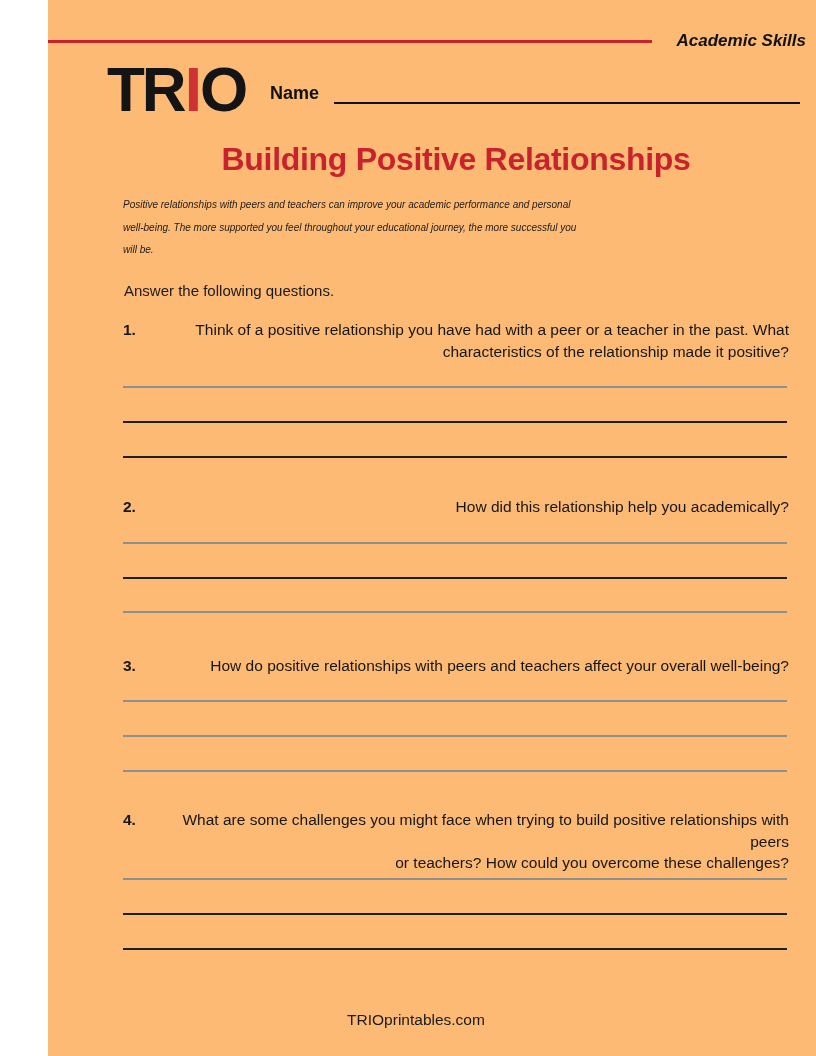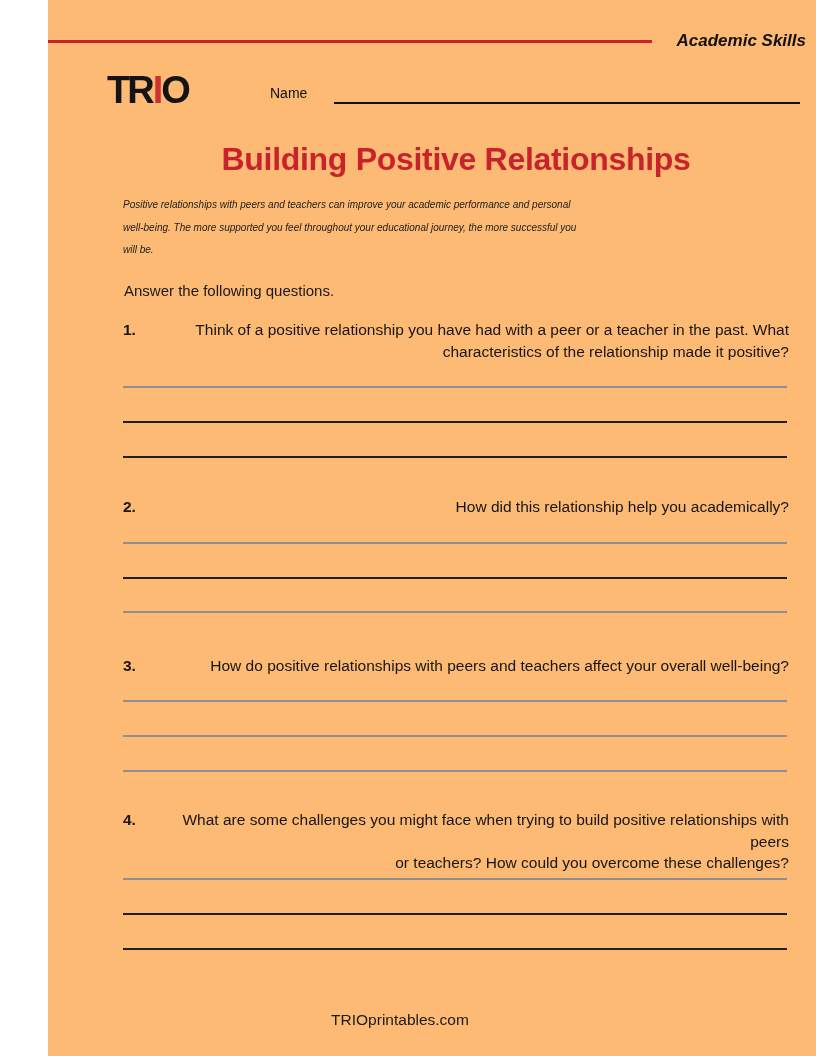--- a/index.html
+++ b/index.html
@@ -22,28 +22,28 @@
   .header-label {
     position: absolute; top: 31px; left: 560px; width: 198px;
     text-align: right;
     font-size: 17px; font-weight: 700; font-style: italic;
     color: #111; letter-spacing: 0px; line-height: 20px;
   }
 
   
   .logo {
     position: absolute; left: 59px; top: 64px;
-    font-size: 38px; font-weight: 700; letter-spacing: -3px;
+    font-size: 62px; font-weight: 700; letter-spacing: -3px;
     line-height: 50px; color: #141414;
     transform: scaleY(1.02); transform-origin: top left;
   }
   .logo .accent { color: var(--logo-red, #CE3333); padding: 0 1px; }
   .name-label {
     position: absolute; left: 222px; top: 82px;
-    font-size: 14px; font-weight: 400; color: #111; line-height: 22px;
+    font-size: 18px; font-weight: 700; color: #111; line-height: 22px;
   }
   .name-line {
     position: absolute; left: 286px; top: 102px;
     width: 466px; height: 2px; background: #111;
   }
 
   
   .title {
     position: absolute; left: 0; top: 141px; width: 816px;
     text-align: center;
@@ -82,21 +82,21 @@
     background: #1f1f1f;
   }
   .answer-line.light { background: #8f8f8f; }
   .l-386 { top: 386px; } .l-421 { top: 421px; } .l-456 { top: 456px; }
   .l-542 { top: 542px; } .l-577 { top: 577px; } .l-611 { top: 611px; }
   .l-700 { top: 700px; } .l-735 { top: 735px; } .l-770 { top: 770px; }
   .l-878 { top: 878px; } .l-913 { top: 913px; } .l-948 { top: 948px; }
 
   
   .footer {
-    position: absolute; left: 0; top: 1011px; width: 704px;
+    position: absolute; left: 16px; top: 1011px; width: 704px;
     text-align: center; font-size: 15.5px; color: #1a1a1a;
   }
 </style>
 </head>
 <body>
 
 <div class="page">
 
   <div class="header-rule"></div>
   <div class="header-label">Academic Skills</div>

